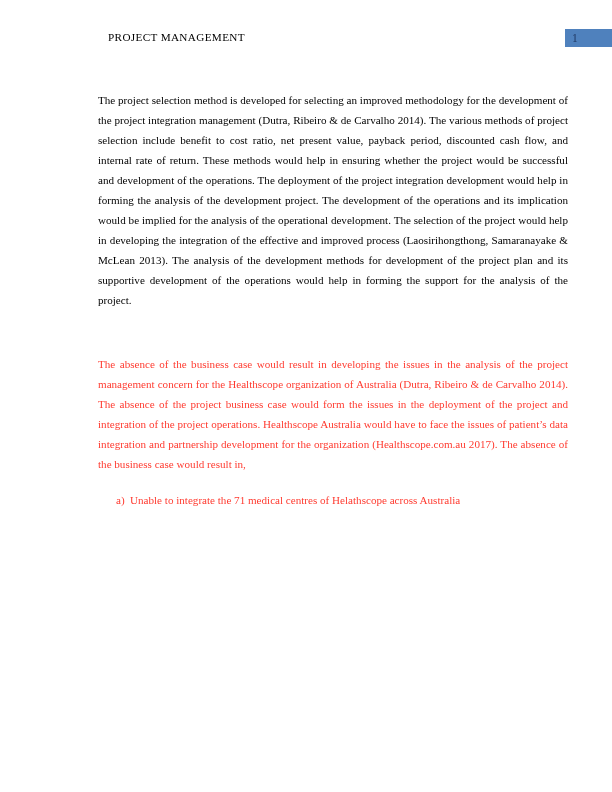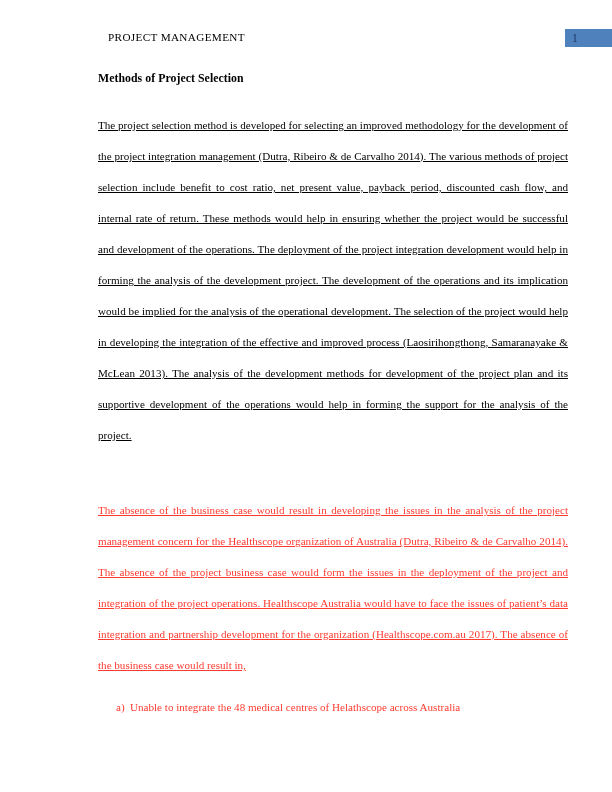--- a/index.html
+++ b/index.html
@@ -69,26 +69,25 @@
     font-size: 11.8px;
     font-weight: bold;
     line-height: 20px;
     letter-spacing: 0.05px;
     color: #000000;
   }
 
   p.body-text {
     margin: 0;
     font-size: 11.1px;
-    line-height: 31px;
+    line-height: 20px;
     text-align: justify;
     text-justify: inter-word;
     color: #000000;
     hyphens: none;
-    text-decoration: underline;
   }
   p.body-text.red,
   .list-item.red {
     color: #ff3b30;
   }
 
   .spacer-after-heading { height: 22px; }
   .spacer-before-heading { height: 23px; }
   .spacer-after-heading-2 { height: 21px; }
   .spacer-before-list { height: 14px; }
@@ -118,36 +117,35 @@
 
   <div class="doc-header">
     <div class="header-title">PROJECT MANAGEMENT</div>
     <div class="page-number-box">
       <span class="page-number">1</span>
     </div>
   </div>
 
   <div class="content">
 
-    <h2 class="section-heading">Methods of Project Selection</h2>
 
     <div class="spacer-after-heading"></div>
 
     <p class="body-text">The project selection method is developed for selecting an improved methodology for the development of the project integration management (Dutra, Ribeiro &amp; de Carvalho 2014). The various methods of project selection include benefit to cost ratio, net present value, payback period, discounted cash flow, and internal rate of return. These methods would help in ensuring whether the project would be successful and development of the operations. The deployment of the project integration development would help in forming the analysis of the development project. The development of the operations and its implication would be implied for the analysis of the operational development. The selection of the project would help in developing the integration of the effective and improved process (Laosirihongthong, Samaranayake &amp; McLean 2013). The analysis of the development methods for development of the project plan and its supportive development of the operations would help in forming the support for the analysis of the project.</p>
 
     <div class="spacer-before-heading"></div>
 
 
     <div class="spacer-after-heading-2"></div>
 
     <p class="body-text red">The absence of the business case would result in developing the issues in the analysis of the project management concern for the Healthscope organization of Australia (Dutra, Ribeiro &amp; de Carvalho 2014). The absence of the project business case would form the issues in the deployment of the project and integration of the project operations. Healthscope Australia would have to face the issues of patient’s data integration and partnership development for the organization (Healthscope.com.au 2017). The absence of the business case would result in,</p>
 
     <div class="spacer-before-list"></div>
 
     <div class="list-block">
       <div class="list-item red">
         <span class="marker">a)</span>
-        <span>Unable to integrate the 48 medical centres of Helathscope across Australia</span>
+        <span>Unable to integrate the 71 medical centres of Helathscope across Australia</span>
       </div>
     </div>
 
   </div>
 </div>
 
 </body></html>

